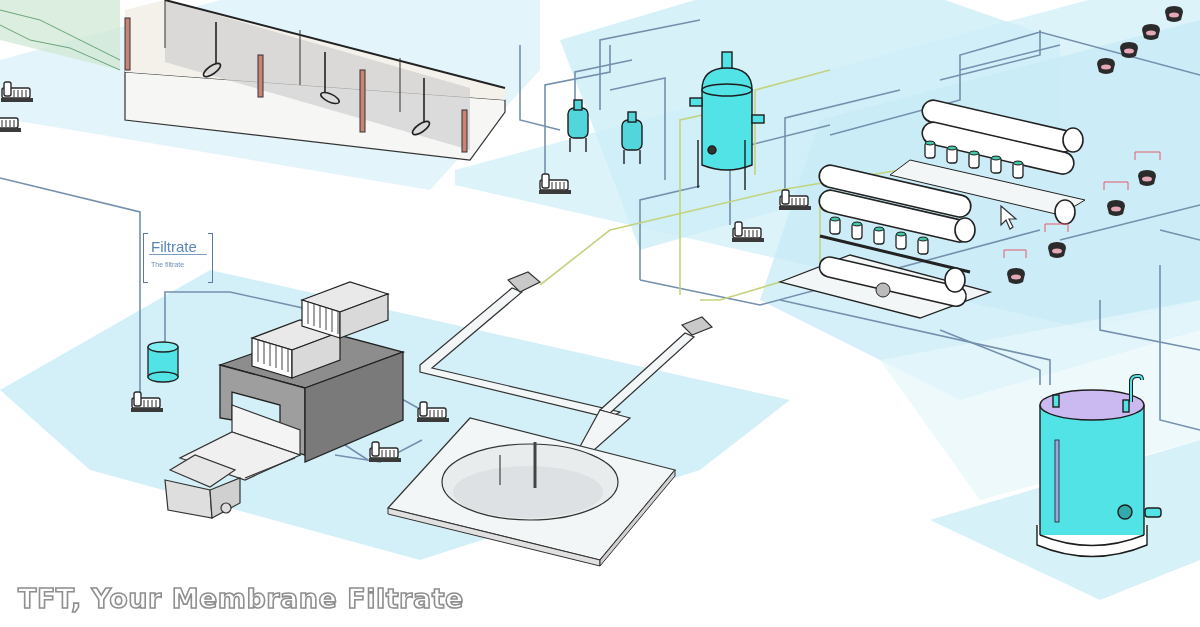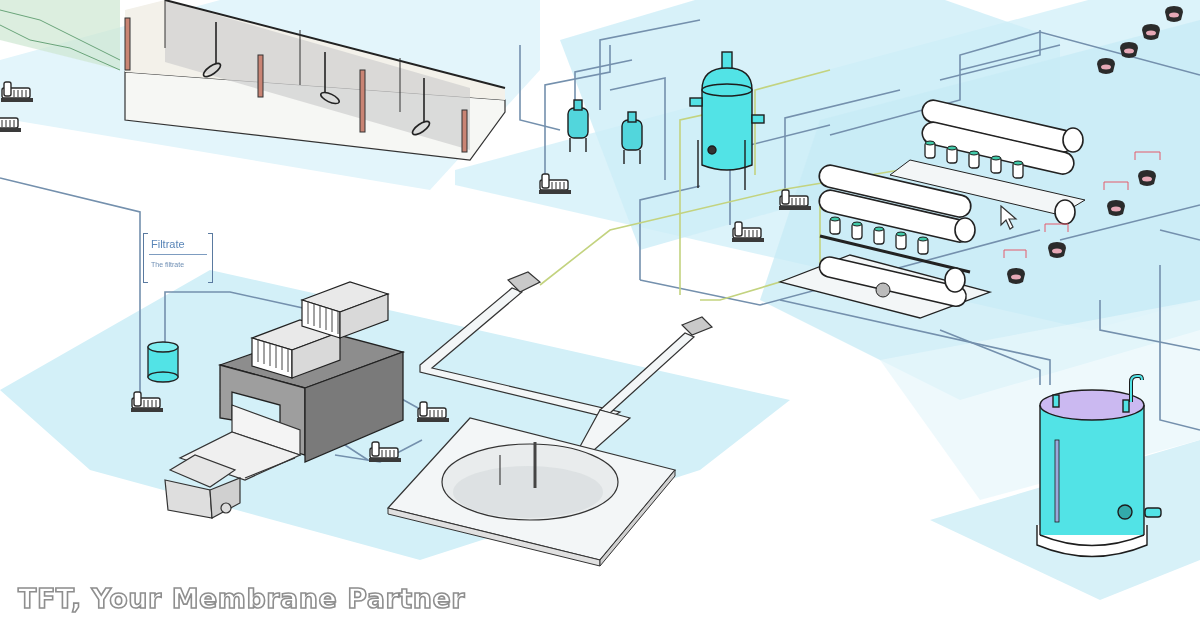--- a/index.html
+++ b/index.html
@@ -4,21 +4,21 @@
 <style>
   html, body { margin: 0; padding: 0; background: #ffffff; }
   body { width: 1200px; height: 627px; overflow: hidden; position: relative;
          font-family: "Liberation Sans", sans-serif; }
   #scene { position: absolute; left: 0; top: 0; width: 1200px; height: 627px; }
   .label-box { position: absolute; left: 143px; top: 233px; width: 70px; height: 48px; }
   .label-box .br-l { position: absolute; left: 0; top: 0; width: 4px; height: 48px;
         border: 1.5px solid #5a7aa0; border-right: none; }
   .label-box .br-r { position: absolute; right: 0; top: 0; width: 4px; height: 48px;
         border: 1.5px solid #5a7aa0; border-left: none; }
-  .label-box .t1 { position: absolute; left: 8px; top: 5px; font-size: 11px; color: #5a86b8; }
+  .label-box .t1 { position: absolute; left: 8px; top: 5px; font-size: 15px; color: #5a86b8; }
   .label-box .rule { position: absolute; left: 6px; right: 6px; top: 21px; height: 1px; background: #7d9cc0; }
   .label-box .t2 { position: absolute; left: 8px; top: 28px; font-size: 7px; color: #6f8fb4; }
   .watermark { position: absolute; left: 18px; top: 583px; font-size: 27px; font-weight: bold;
         font-family: "DejaVu Sans", sans-serif; letter-spacing: 0.5px;
         color: #ffffff; -webkit-text-stroke: 1.6px #8e8e8e; }
   .cursor { position: absolute; left: 1000px; top: 205px; }
 </style>
 </head>
 <body>
 
@@ -278,13 +278,13 @@
   <div class="t1">Filtrate</div>
   <div class="rule"></div>
   <div class="t2">The filtrate</div>
   <div class="br-r"></div>
 </div>
 
 <svg class="cursor" width="18" height="26" viewBox="0 0 18 26">
   <path d="M1,1 L1,20 L6,15 L10,24 L13,22 L9,14 L16,14 Z" fill="#ffffff" stroke="#333" stroke-width="1.2"></path>
 </svg>
 
-<div class="watermark">TFT, Your Membrane Partner</div>
+<div class="watermark">TFT, Your Membrane Filtrate</div>
 
 </body></html>

